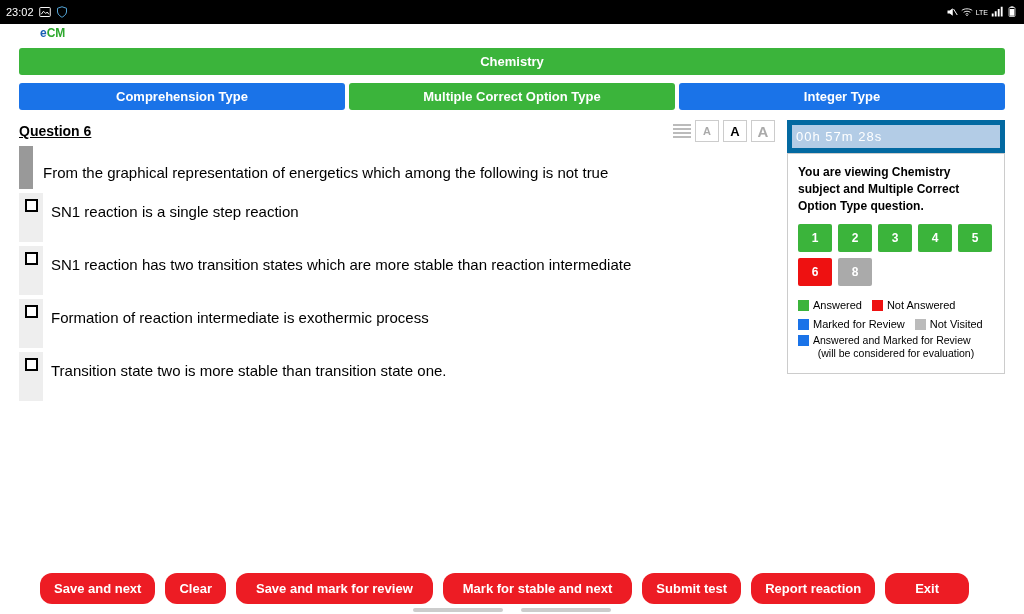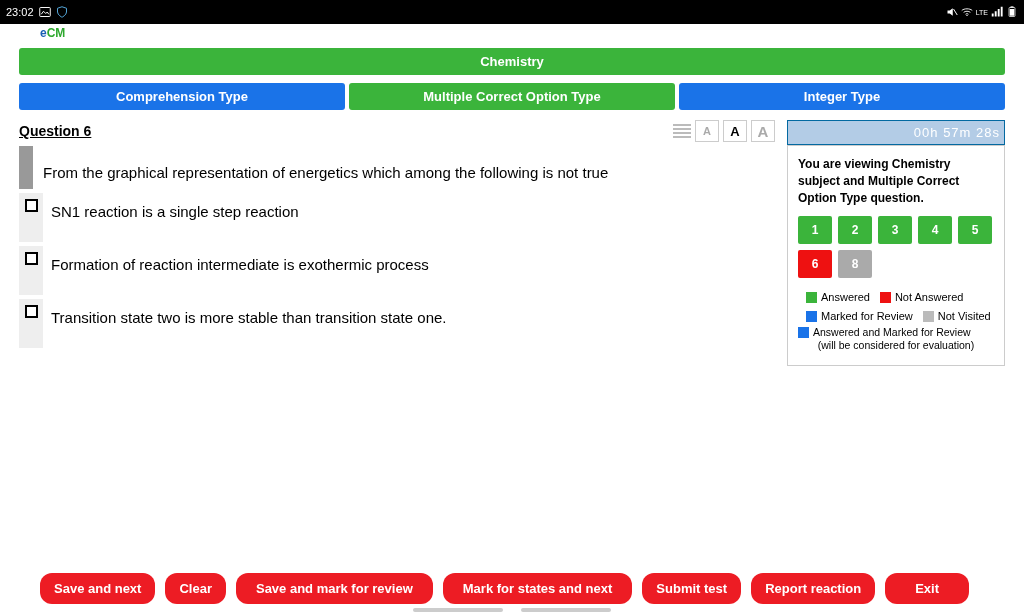--- a/index.html
+++ b/index.html
@@ -38,32 +38,32 @@
   .q-body { margin-top: 4px; }
   .stem-row { display: flex; }
   .stem-indicator { width: 14px; background: #999; margin-right: 10px; }
   .stem-text { padding: 18px 0 8px; font-size: 15px; }
   
   .opt-row { display: flex; margin-top: 4px; }
   .opt-gutter { width: 24px; background: #eee; display: flex; align-items: flex-start; justify-content: center; padding-top: 6px; }
   .opt-check { width: 13px; height: 13px; border: 2px solid #000; background: #fff; cursor: pointer; }
   .opt-text { padding: 10px 0 22px 8px; font-size: 15px; flex: 1; }
   
-  .timer-box { background: #b3cce6; color: #fff; text-align: right; padding: 4px; font-size: 13px; letter-spacing: 1px; border: 1px solid #0369a1; }
+  .timer-box { background: #b3cce6; color: #fff; text-align: left; padding: 4px; font-size: 13px; letter-spacing: 1px; border: 5px solid #0369a1; }
   .info-box { border: 1px solid #ccc; padding: 10px 10px 12px; font-size: 12px; }
   .info-text { font-weight: bold; margin-bottom: 10px; line-height: 1.4; }
   
   .num-grid { display: flex; flex-wrap: wrap; gap: 6px; margin-bottom: 10px; }
   .num-btn { width: 34px; height: 28px; color: #fff; display: flex; align-items: center; justify-content: center; font-size: 12px; font-weight: bold; border-radius: 2px; cursor: pointer; }
   .num-green { background: #3bb43b; }
   .num-red { background: #e11; }
   .num-gray { background: #aaa; }
   
   .legend { font-size: 11px; line-height: 1.7; }
-  .legend-row { display: flex; flex-wrap: wrap; gap: 23px 10px; margin-left: 8px; }
+  .legend-row { display: flex; flex-wrap: wrap; gap: 23px 10px; }
   .lg-item { display: flex; align-items: center; gap: 4px; }
   .lg-sw { width: 11px; height: 11px; display: inline-block; }
   .lg-green { background: #3bb43b; }
   .lg-red { background: #e11; }
   .lg-blue { background: #1a73e8; }
   .lg-gray { background: #bbb; }
   .legend-note { font-size: 10.5px; line-height: 1.3; margin-top: 0; }
   .legend-note .sub { display:block; text-align:center; }
   
   .footer-bar { position: absolute; bottom: 10px; left: 40px; right: 40px; display: flex; gap: 10px; }
@@ -159,20 +159,26 @@
         <div class="stem-row">
           <div class="stem-indicator"></div>
           <div class="stem-text">From the graphical representation of energetics which among the following is not true</div>
         </div>
 
         <div class="opt-row">
           <div class="opt-gutter">
               <div class="opt-check"></div>
             </div>
           <div class="opt-text">SN1 reaction is a single step reaction</div>
+        </div>
+        <div class="opt-row">
+          <div class="opt-gutter">
+              <div class="opt-check"></div>
+            </div>
+          <div class="opt-text">SN1 reaction has two transition states which are more stable than reaction intermediate</div>
         </div>
         <div class="opt-row">
           <div class="opt-gutter">
               <div class="opt-check"></div>
             </div>
           <div class="opt-text">Formation of reaction intermediate is exothermic process</div>
         </div>
         <div class="opt-row">
           <div class="opt-gutter">
               <div class="opt-check"></div>
@@ -226,21 +232,21 @@
         </div>
       </div>
     </div>
   </div>
 </div>
 
 <div class="footer-bar">
   <div class="ft-btn">Save and next</div>
   <div class="ft-btn">Clear</div>
   <div class="ft-btn">Save and mark for review</div>
-  <div class="ft-btn">Mark for states and next</div>
+  <div class="ft-btn">Mark for stable and next</div>
   <div class="ft-btn">Submit test</div>
   <div class="ft-btn">Report reaction</div>
   <div class="ft-btn">Exit</div>
 </div>
 
 <div class="home-indicators">
   <div class="home-ind"></div>
   <div class="home-ind"></div>
 </div>
 

